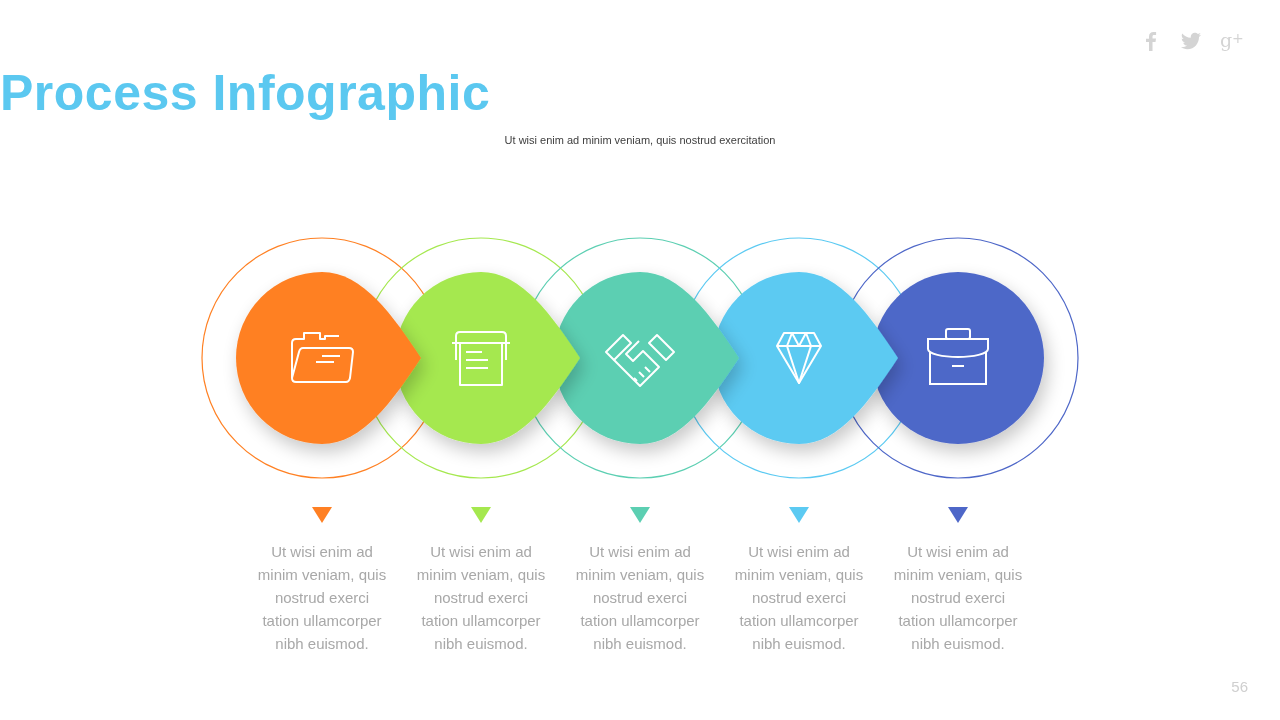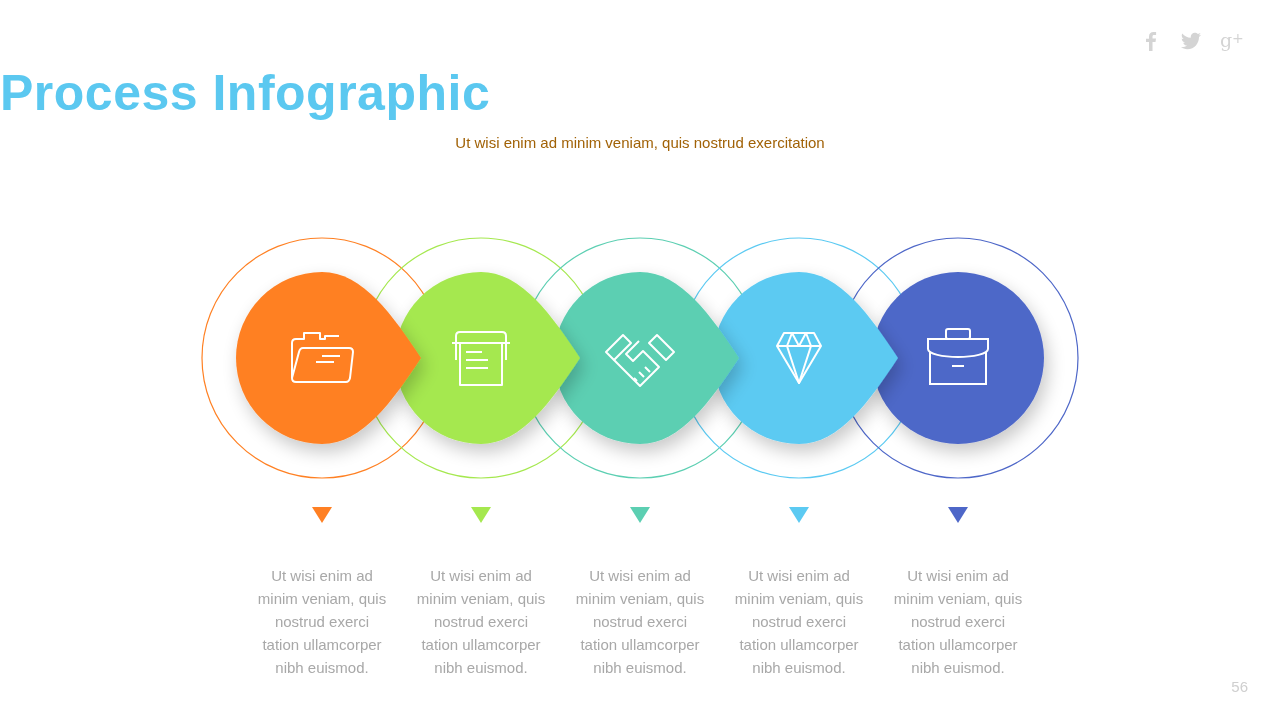--- a/index.html
+++ b/index.html
@@ -3,23 +3,23 @@
 <meta charset="utf-8">
 <style>
   * { margin:0; padding:0; box-sizing:border-box; }
   html, body { width:1280px; height:720px; background:#ffffff; overflow:hidden; }
   body { position:relative; font-family:"Liberation Sans", "DejaVu Sans", sans-serif; }
   .social { position:absolute; top:30px; right:38px; display:flex; gap:18px; align-items:center; }
   .social span { display:inline-block; width:22px; height:22px; }
   .title { position:absolute; top:64px; left:0; width:1280px; text-align:left;
     font-size:50px; font-weight:bold; letter-spacing:0.5px; }
   .subtitle { position:absolute; top:134px; left:0; width:1280px; text-align:center;
-    font-size:15px; color:#a16207; }
+    font-size:11px; color:#404040; }
   .graphic { position:absolute; left:0; top:0; width:1280px; height:500px; }
-  .step-text { position:absolute; top:564px; width:150px; text-align:center;
+  .step-text { position:absolute; top:540px; width:150px; text-align:center;
     font-size:15px; line-height:23px; color:#a8a8a8; }
   .marker { position:absolute; top:507px; width:0; height:0;
     border-left:10px solid transparent; border-right:10px solid transparent; border-top:16px solid #000; }
   .page-num { position:absolute; right:32px; top:678px; font-size:15px; color:#cfcfcf; }
 </style>
 </head>
 <body>
 
 <div class="social">
   <span>

